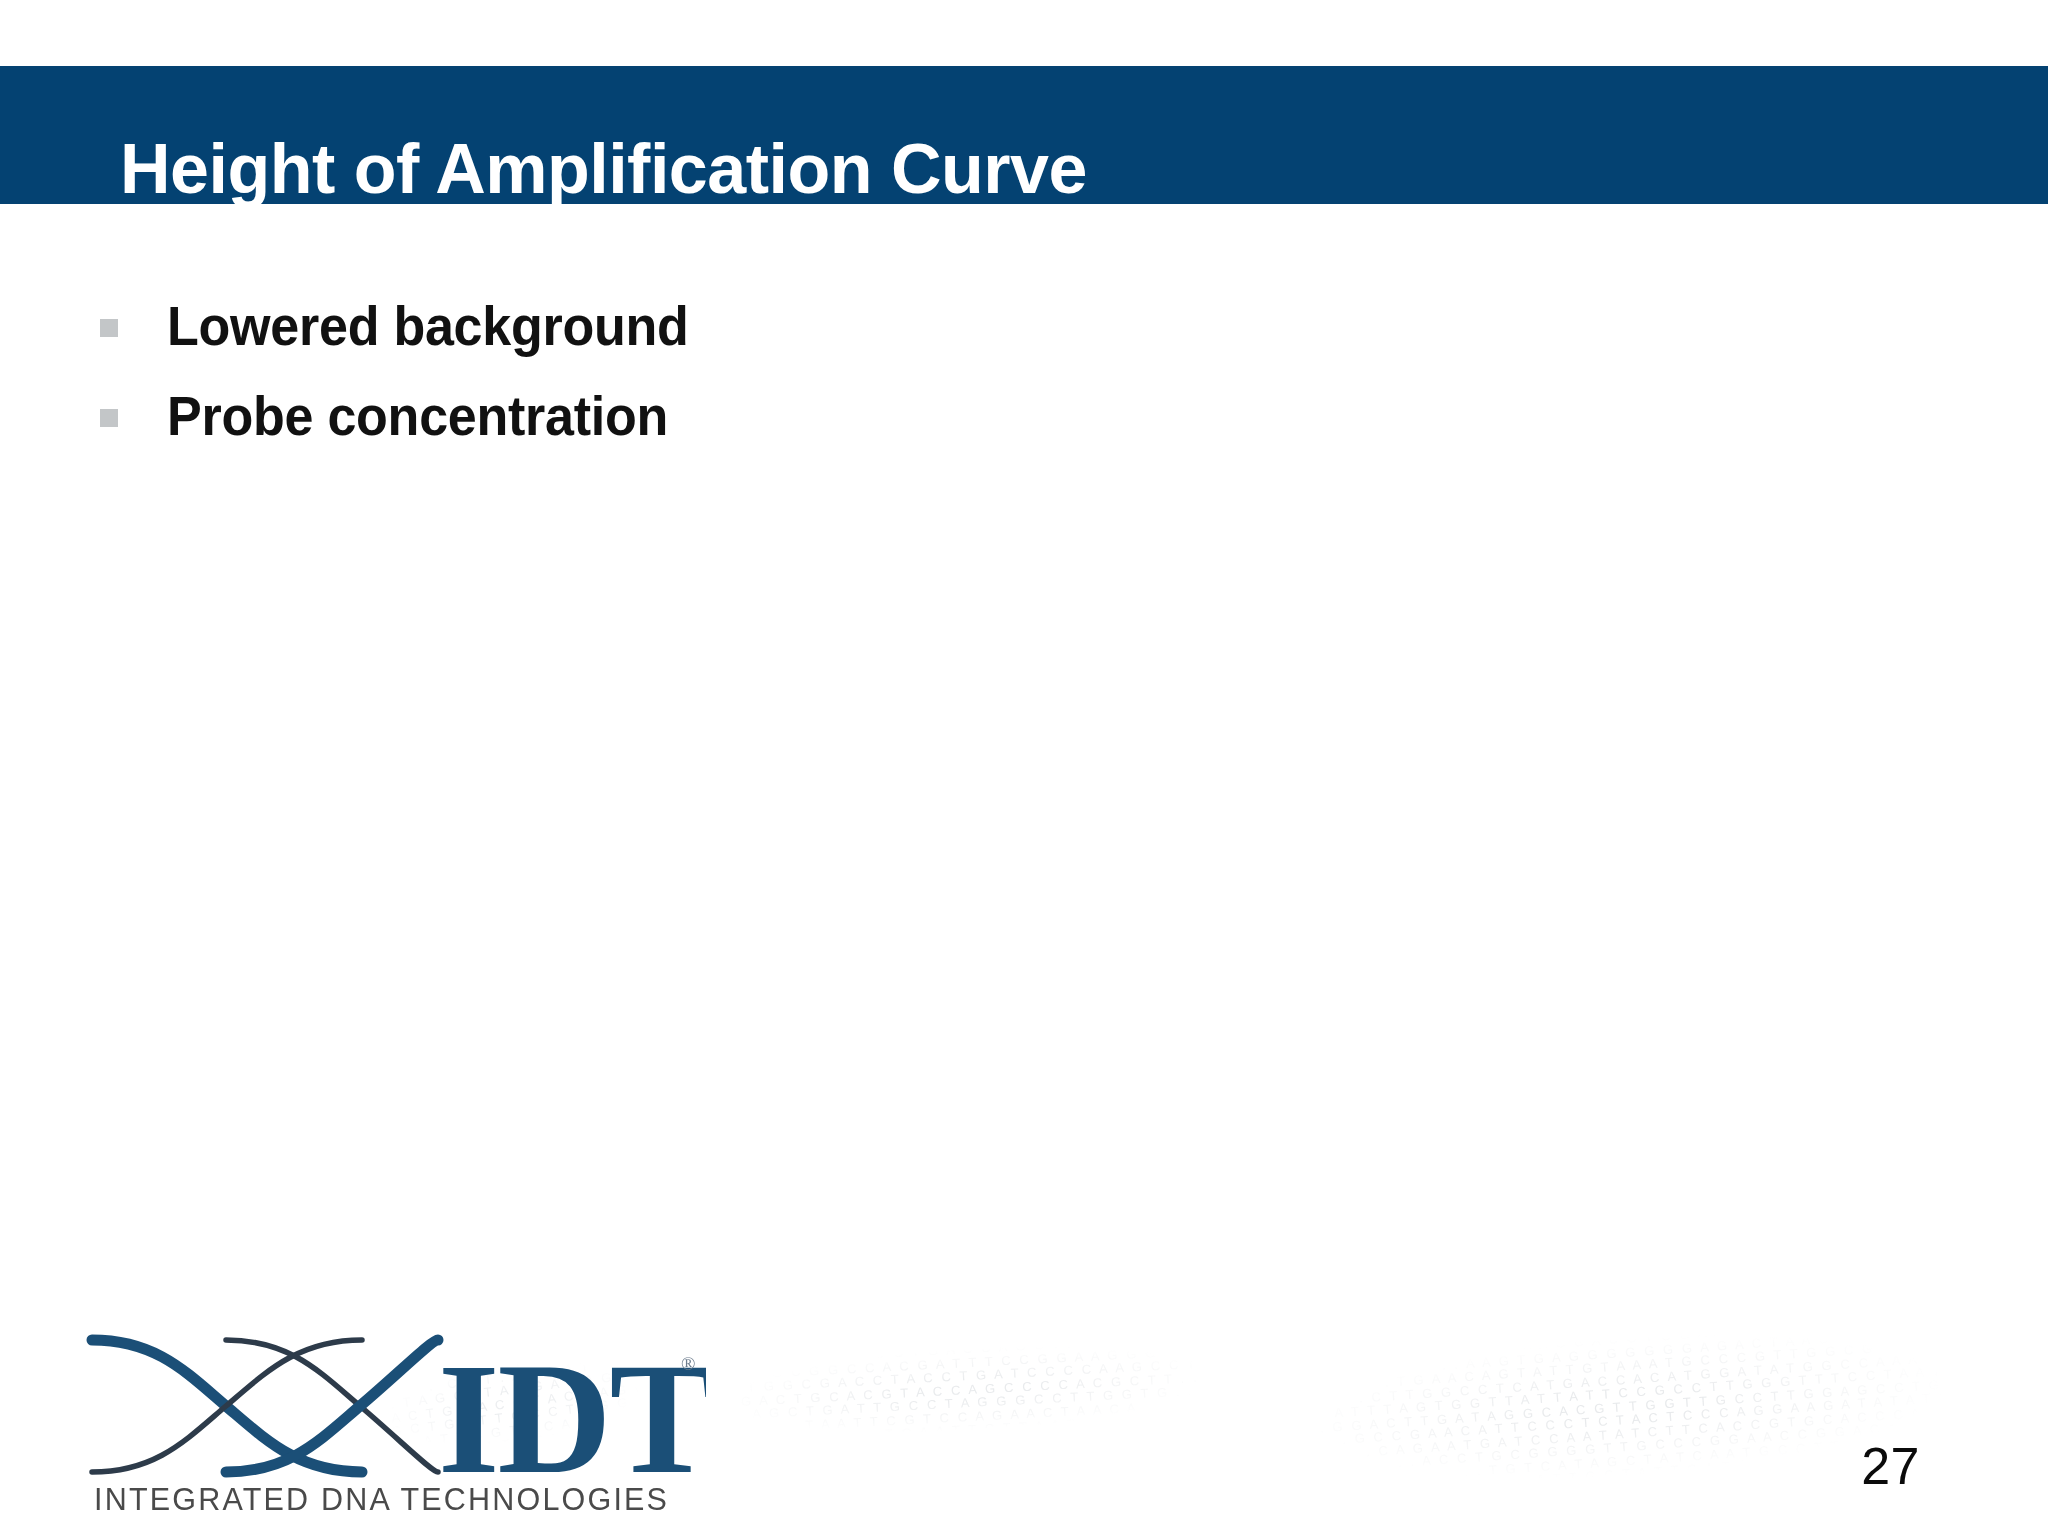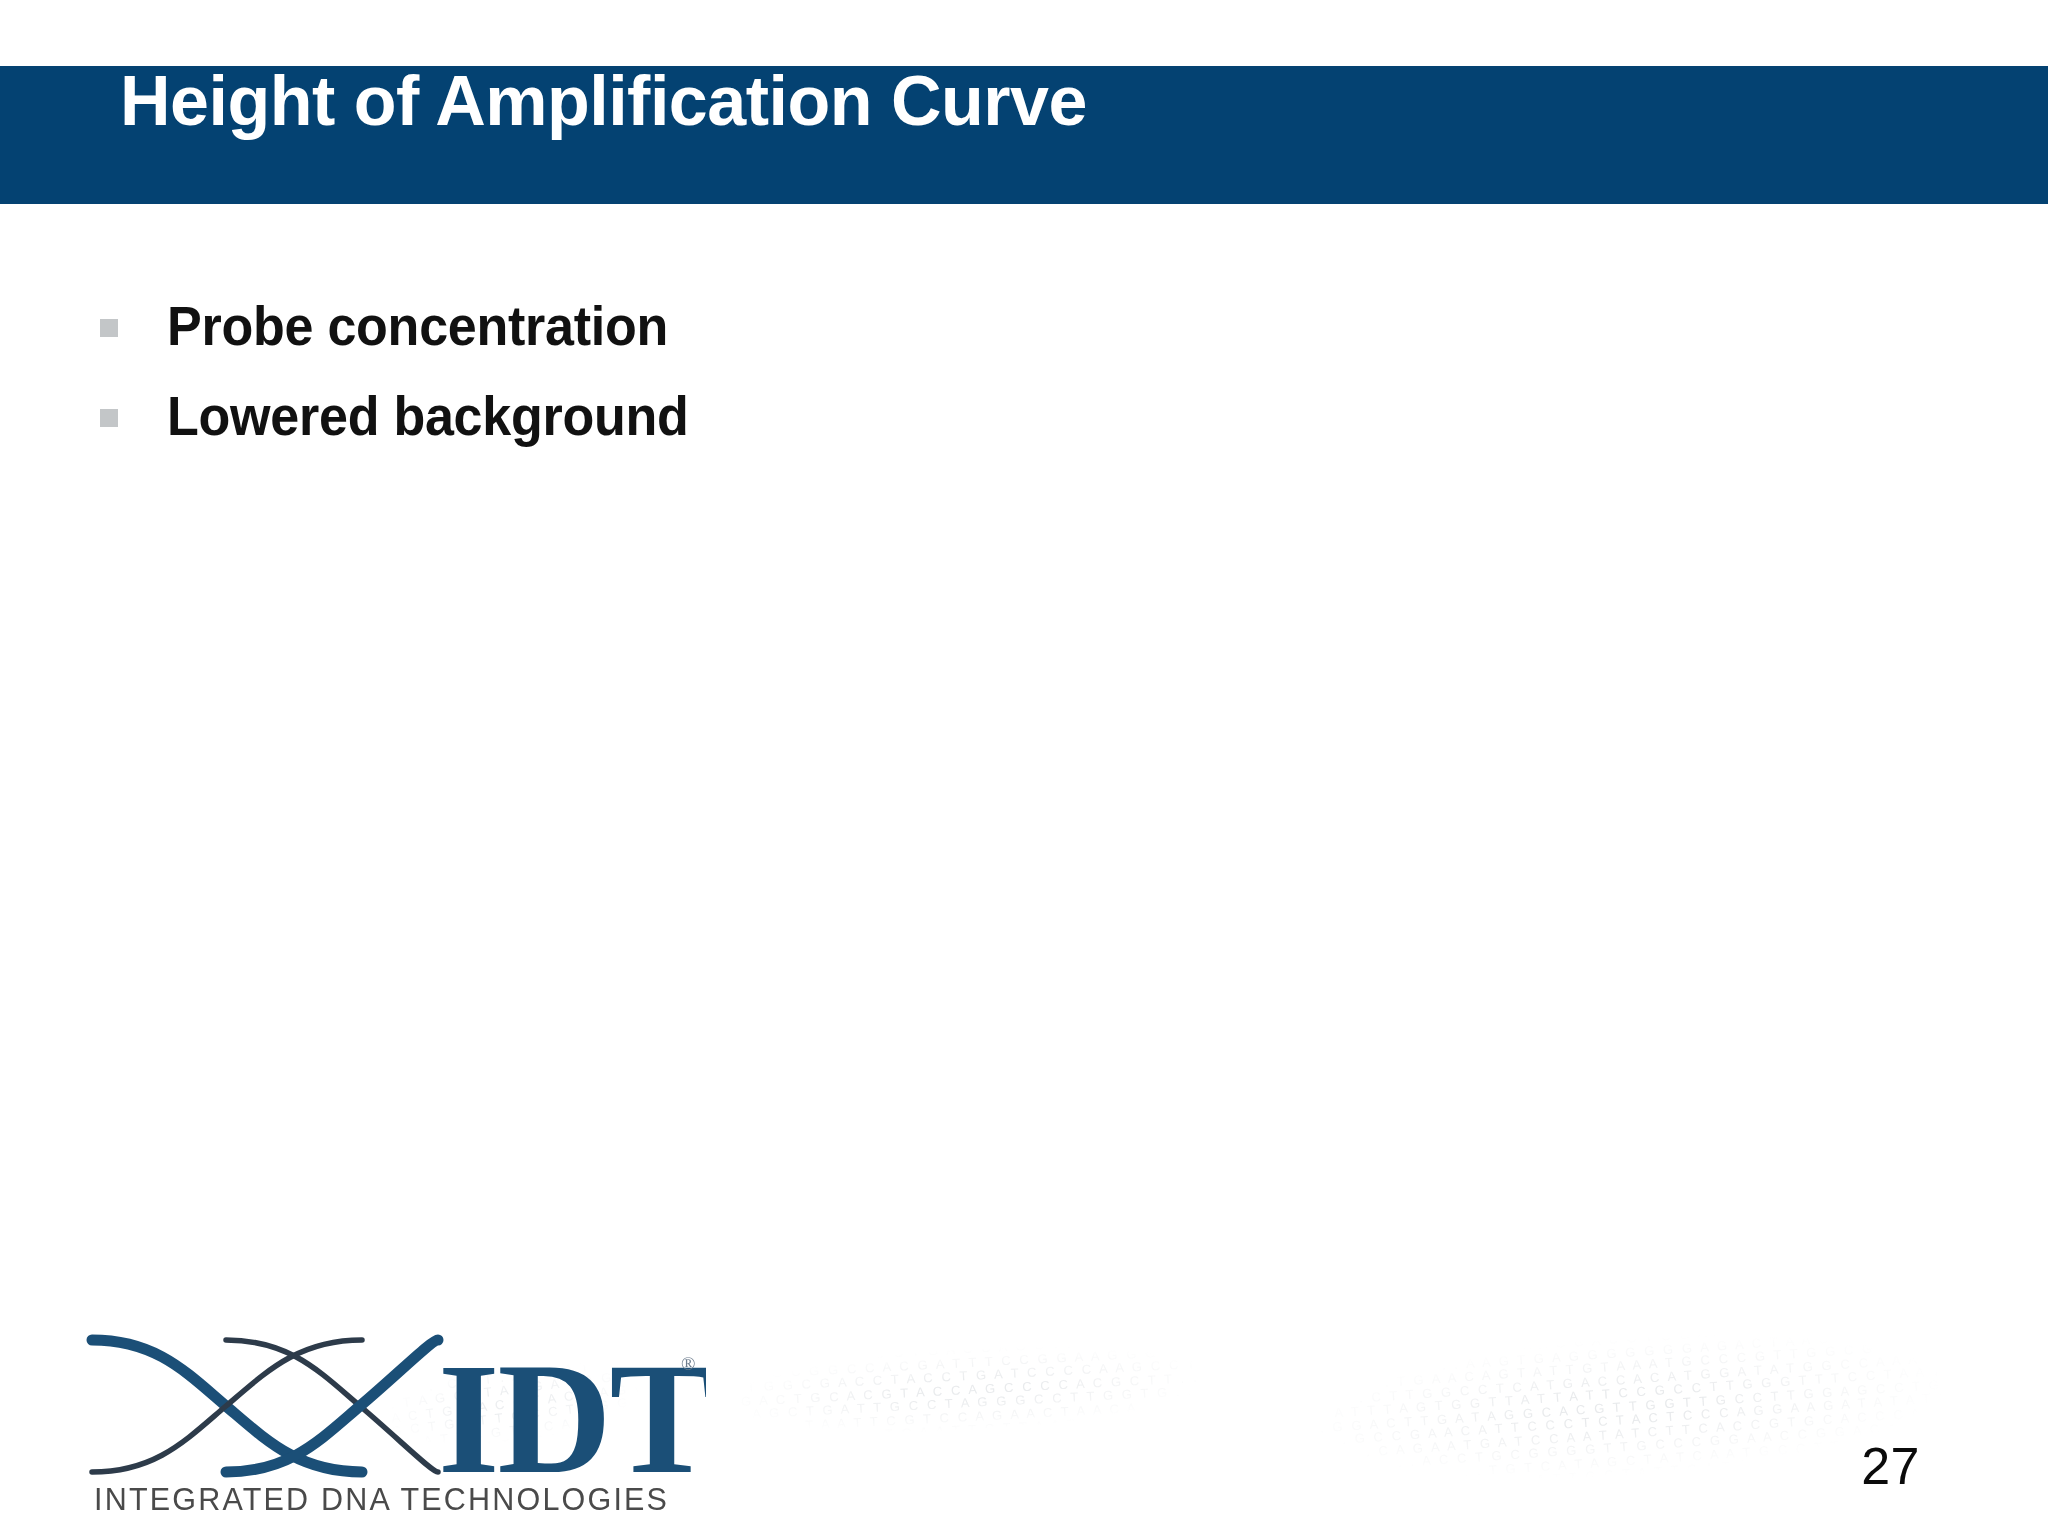--- a/index.html
+++ b/index.html
@@ -25,21 +25,21 @@
 
   
   #title-bar {
     position: absolute;
     left: 0;
     top: 66px;
     width: 2048px;
     height: 138px;
     background: #044272;
     display: flex;
-    align-items: flex-start;
+    align-items: flex-end;
   }
   #title-text {
     color: #ffffff;
     font-family: "Liberation Sans", sans-serif;
     font-size: 70px;
     font-weight: bold;
     letter-spacing: -0.5px;
     margin-left: 120px;
     line-height: 1;
     white-space: nowrap;
@@ -154,26 +154,26 @@
 <div id="slide">
 
   <div id="title-bar">
     <div id="title-text">Height of Amplification Curve</div>
   </div>
 
   <div id="bullet-list">
 
     <div class="bullet-row">
       <span class="bullet-marker"></span>
-      <span class="bullet-label">Probe concentration</span>
+      <span class="bullet-label">Lowered background</span>
     </div>
 
     <div class="bullet-row">
       <span class="bullet-marker"></span>
-      <span class="bullet-label">Lowered background</span>
+      <span class="bullet-label">Probe concentration</span>
     </div>
 
 
 
 
 
   </div>
 
   <div id="watermark">
     <div class="wm-lens" id="wm-lens-1">  . . A T . C . .

